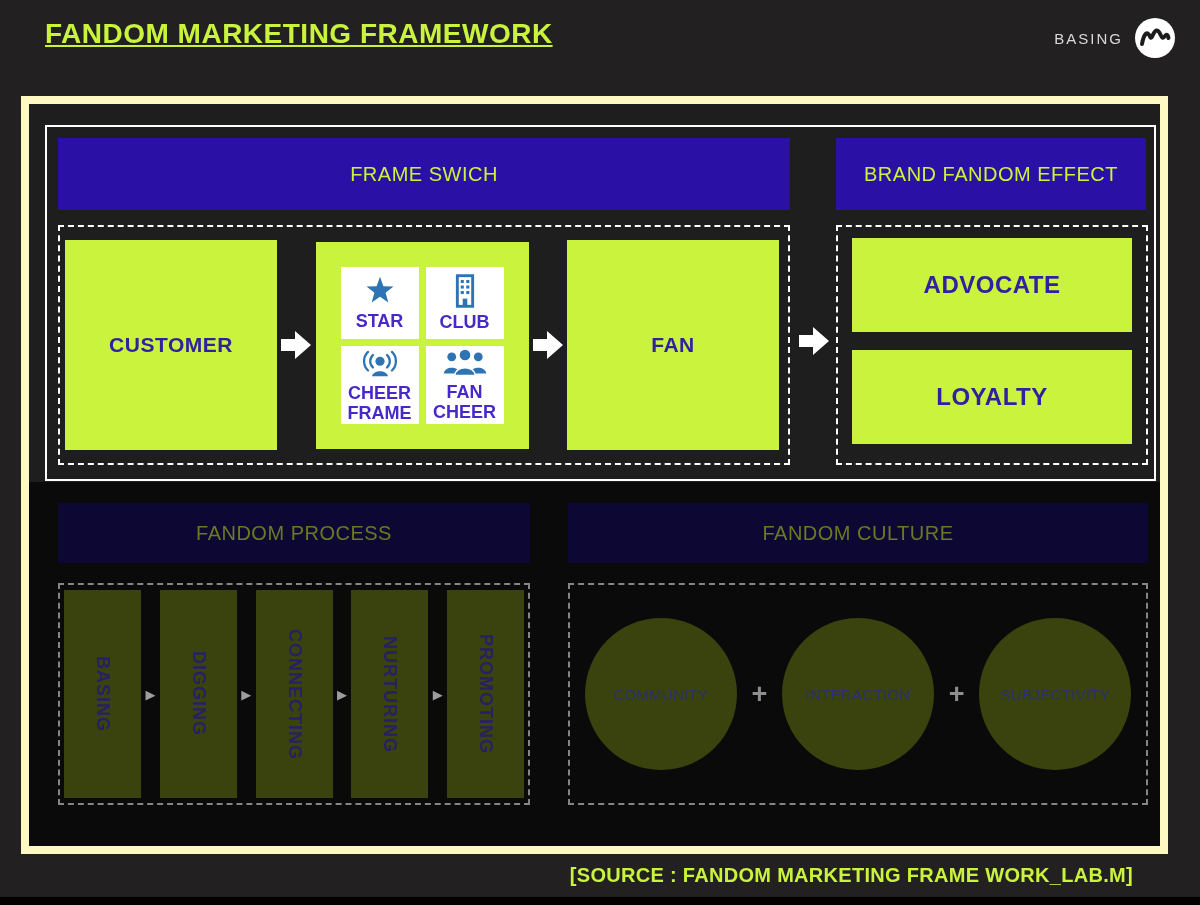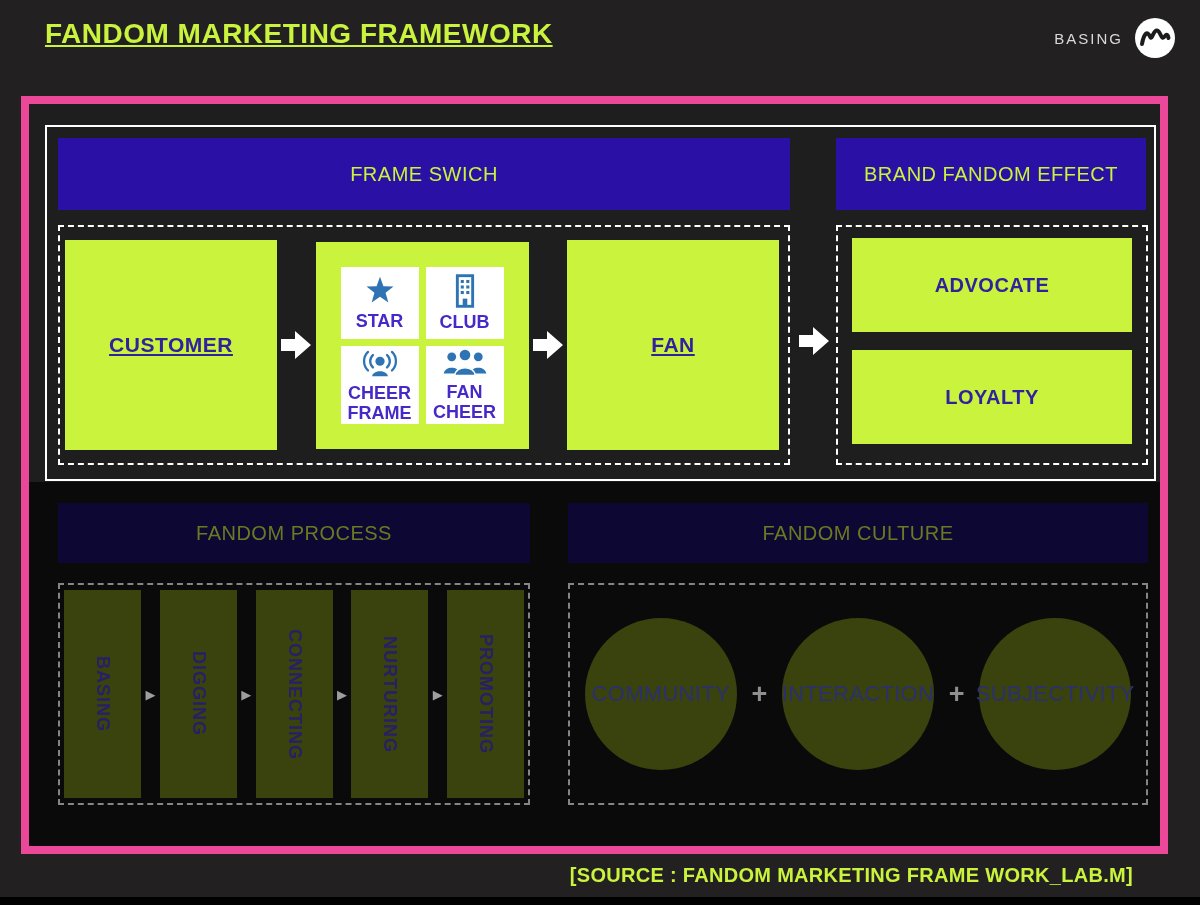--- a/index.html
+++ b/index.html
@@ -21,21 +21,21 @@
     font-size:28px; font-weight:bold; letter-spacing:.5px;
     color:var(--accent);
     text-decoration:underline;
   }
   .brand{position:absolute; right:25px; top:18px; display:flex; align-items:center; gap:12px;}
   .brand-name{color:#d9d9d9; font-size:15px; letter-spacing:2px;}
   .brand-logo{width:40px; height:40px;}
 
   .main-frame{
     position:absolute; left:21px; top:96px; width:1147px; height:758px;
-    border:8px solid #ec4899; background:#1f1e1e;
+    border:8px solid #fef9c3; background:#1f1e1e;
   }
   .top-box{
     position:absolute; left:16px; top:21px; width:1111px; height:356px;
     border:2px solid #ffffff;
   }
   .hdr{
     position:absolute; height:72px; top:11px;
     background:var(--header-purple);
     display:flex; align-items:center; justify-content:center;
     color:var(--accent); font-size:20px; letter-spacing:.5px;
@@ -54,22 +54,22 @@
   .dash-right{
     left:789px; width:312px;
     display:flex; flex-direction:column; justify-content:space-between;
     padding:11px 14px 19px;
   }
   .green-box{
     background:var(--accent);
     display:flex; align-items:center; justify-content:center;
     color:var(--label-purple); font-weight:bold; font-size:21px; letter-spacing:.5px;
   }
-  .big-node{width:212px; height:210px;text-decoration:underline;}
-  .effect-box{height:94px; font-size:20px;}
+  .big-node{width:212px; height:210px;}
+  .effect-box{height:94px; font-size:24px;}
   .grid2x2{
     width:213px; height:207px; background:var(--accent);
     display:grid; grid-template-columns:1fr 1fr; grid-template-rows:1fr 1fr;
     gap:7px; padding:25px;
   }
   .cell{
     background:#ffffff; display:flex; flex-direction:column;
     align-items:center; justify-content:center; gap:3px; text-align:center;
   }
   .cell-icon{color:var(--icon-blue); line-height:0;}
@@ -106,21 +106,21 @@
   }
   .step-label{
     writing-mode:vertical-rl; color:var(--dim-label);
     font-size:18px; letter-spacing:1px; font-weight:bold;
   }
   .step-arrow{color:var(--dim-gray); font-size:13px;}
   .culture-circle{
     width:152px; height:152px; border-radius:50%; background:var(--dim-olive);
     display:flex; align-items:center; justify-content:center;
   }
-  .circle-label{color:var(--dim-circle-label); font-size:22px; letter-spacing:.3px;}
+  .circle-label{color:var(--dim-circle-label); font-size:15px; letter-spacing:.3px;}
   .plus-sep{color:#8f8f8f; font-size:27px; font-weight:bold;}
 
   .source-caption{
     position:absolute; right:67px; top:864px;
     color:var(--accent); font-size:20px; font-weight:bold; letter-spacing:.3px;
   }
   .bottom-strip{position:absolute; left:0; bottom:0; width:1200px; height:8px; background:#000000;}
 </style>
 </head>
 <body>

